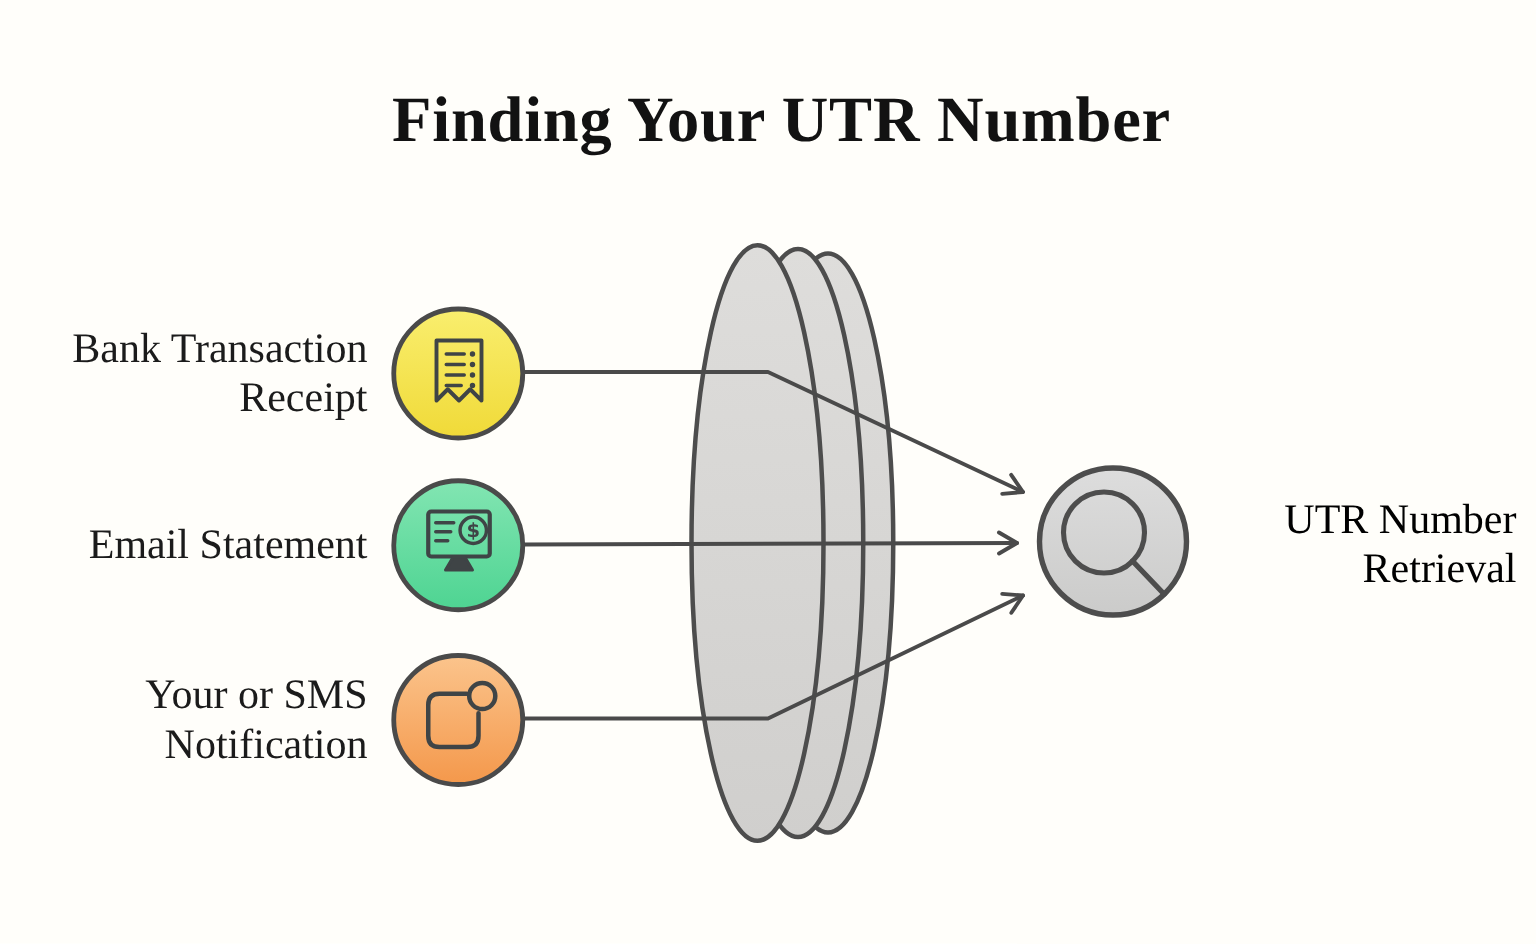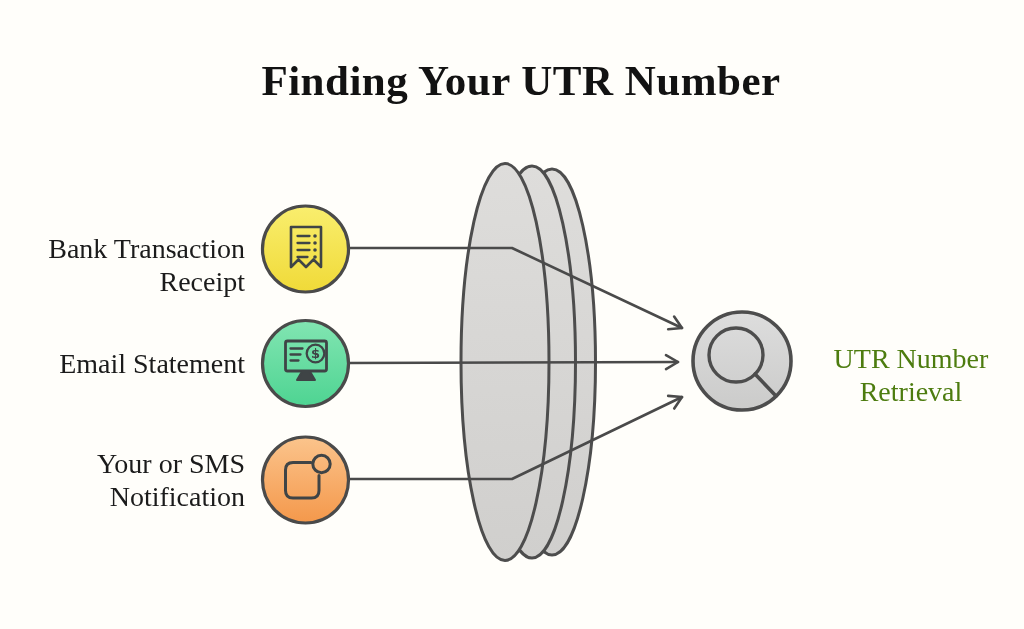--- a/index.html
+++ b/index.html
@@ -20,30 +20,30 @@
     color:#121212;
     padding-left:14px;
   }
   .src-label{
     position:absolute;
     width:240px;
     text-align:right;
     font-size:28px;line-height:33px;
     color:#1B1B1B;
   }
-  .src-label-0{top:232px;right:779px;}
+  .src-label-0{top:216px;right:779px;}
   .src-label-1{top:347px;right:779px;}
   .src-label-2{top:447px;right:779px;}
   .result-label{
     position:absolute;
-    left:811px;top:342px;
+    left:811px;top:330px;
     width:200px;
-    text-align:center;
+    text-align:right;
     font-size:28px;line-height:33px;
-    color:#4d7c0f;
+    color:#000000;
   }
   .dollar-glyph{
     font-family:"DejaVu Sans",sans-serif;
     font-weight:bold;font-size:13px;
   }
 </style>
 </head>
 <body>
 
 <div class="canvas">

